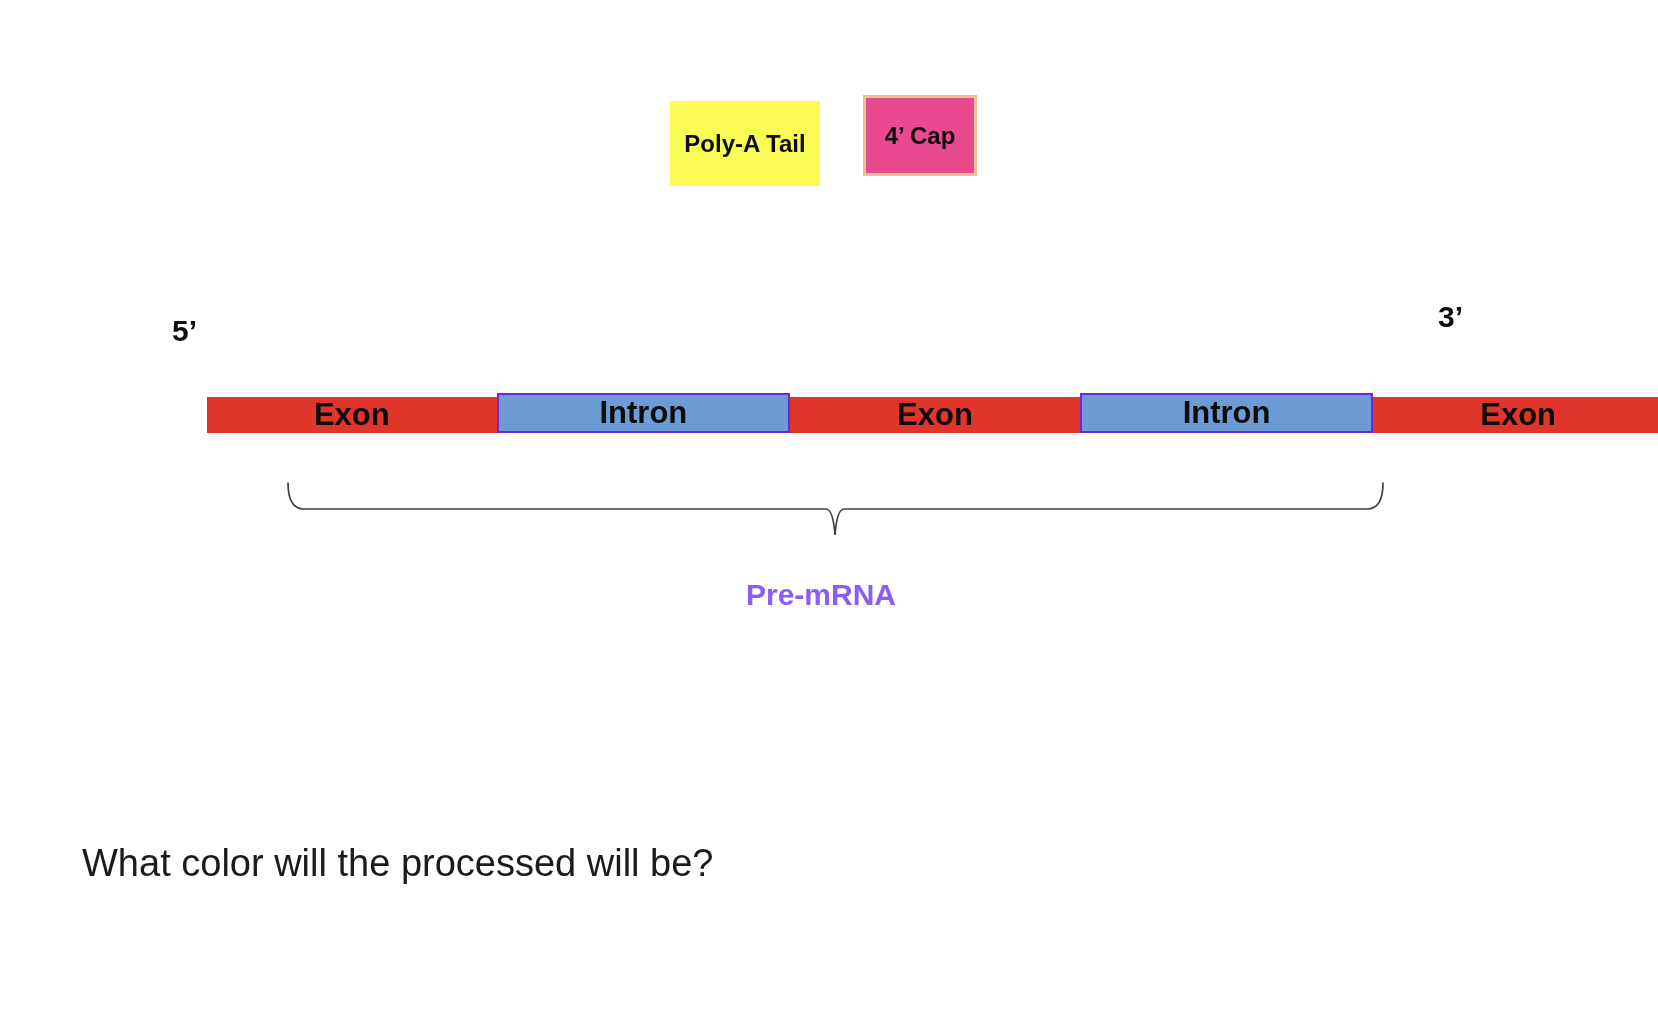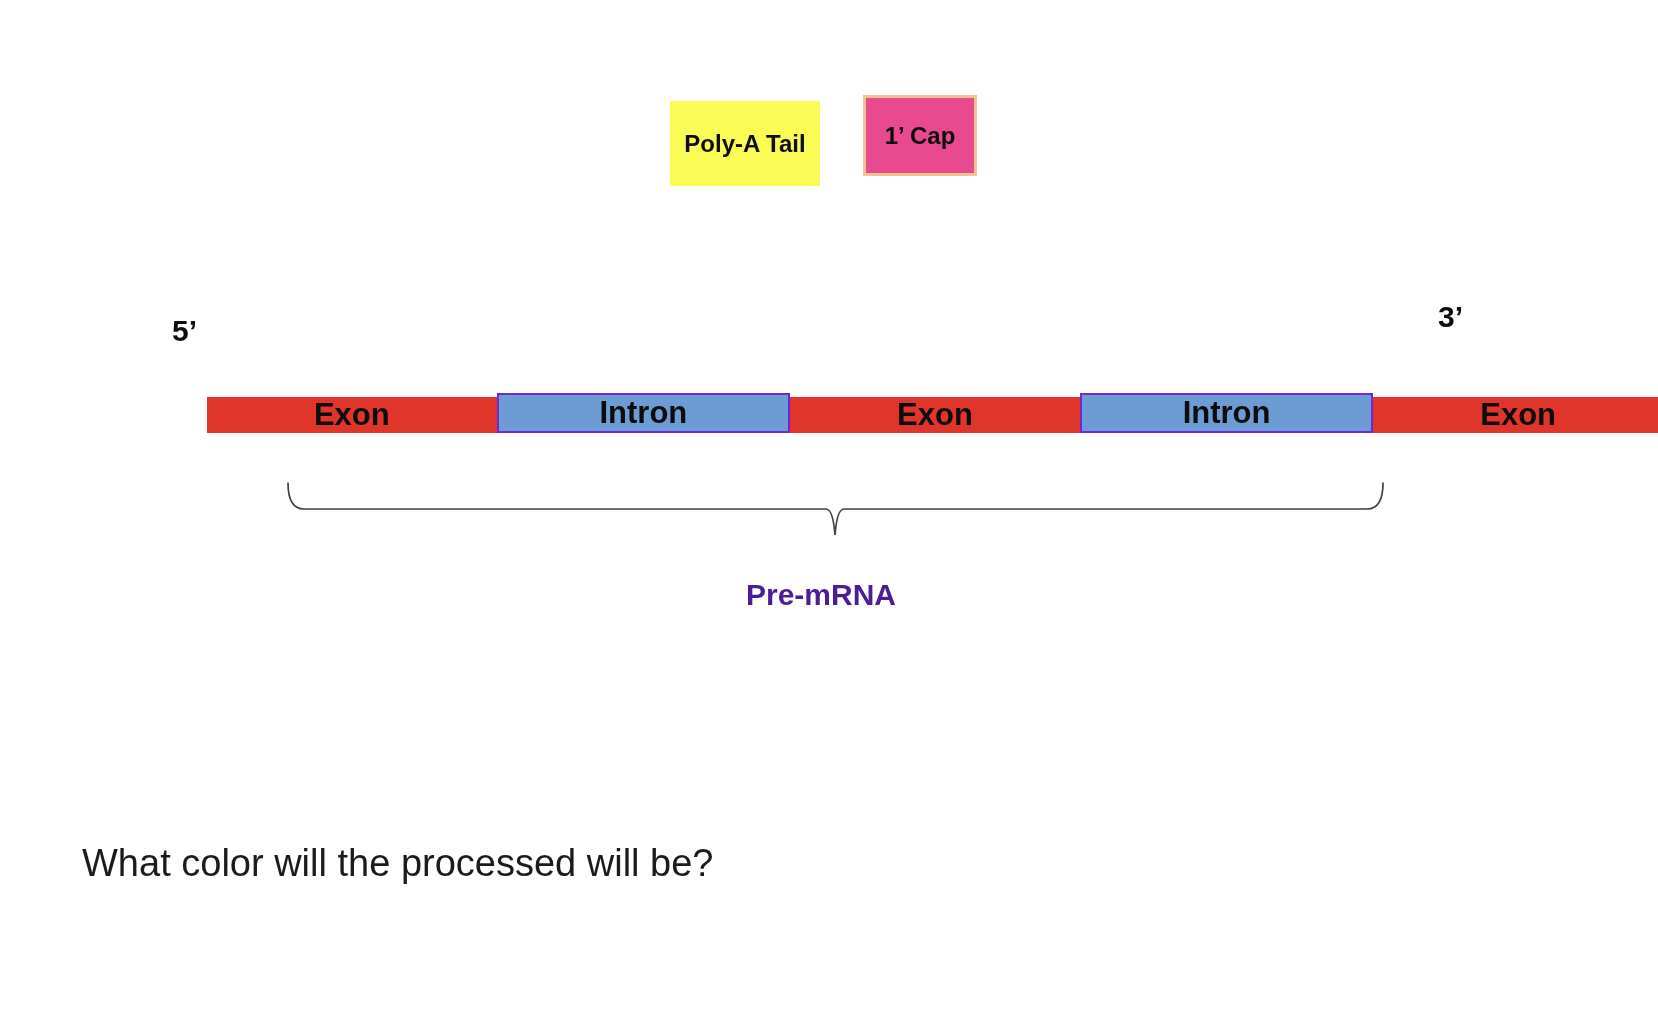--- a/index.html
+++ b/index.html
@@ -62,21 +62,21 @@
     position: absolute;
     left: 283px; top: 478px;
     width: 1105px; height: 64px;
   }
   .pre-mrna-label {
     position: absolute;
     left: 821px; top: 578px;
     transform: translateX(-50%);
     font-weight: bold;
     font-size: 30px;
-    color: #4c1d95;
+    color: #8b5cf6;
     white-space: nowrap;
     text-align: center;
   }
   .question {
     position: absolute;
     left: 82px; top: 842px;
     font-size: 38px;
     font-weight: normal;
     color: #1b1b1b;
     white-space: nowrap;
@@ -85,21 +85,21 @@
 </head>
 <body>
 
 <div class="page">
 
   <div class="legend-box legend-polya" style="background-color: rgb(251, 251, 85);">
     <span>Poly-A Tail</span>
   </div>
 
   <div class="legend-box legend-cap" style="background-color: rgb(232, 73, 143);">
-    <span>1’ Cap</span>
+    <span>4’ Cap</span>
   </div>
 
   <div class="prime-label five-prime">5’</div>
 
   <div class="prime-label three-prime">3’</div>
 
   <div class="strand-bar">
     <div class="segment exon" style="background-color: rgb(224, 53, 43);">
       <span>Exon</span>
     </div>

